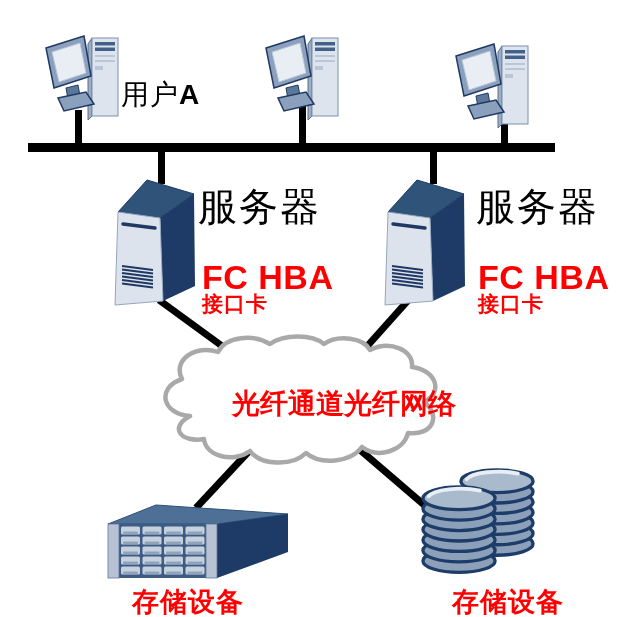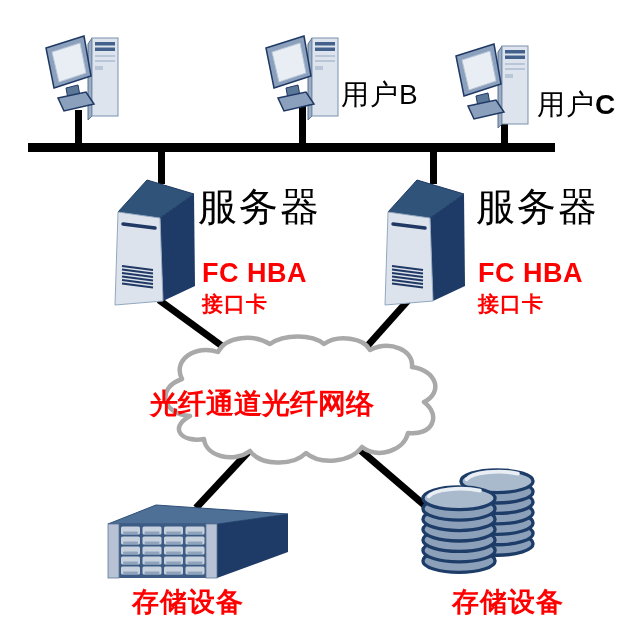--- a/index.html
+++ b/index.html
@@ -9,23 +9,23 @@
   }
   .overlay{position:absolute;left:0;top:0;pointer-events:none;}
   .connector{fill:var(--line-black,#000);}
   .connector-line{stroke:var(--line-black,#000);stroke-width:7;}
   .icon{position:absolute;}
   .label{position:absolute;white-space:nowrap;color:var(--line-black,#000);}
   .user-label{font-size:28px;letter-spacing:1px;}
   .user-label .bold{font-weight:bold;}
   .server-label{font-size:39px;letter-spacing:2px;}
   .red{color:var(--accent-red,#f00);font-weight:bold;}
-  .hba-en{font-size:27px;letter-spacing:0.5px;}
+  .hba-en{font-size:34px;letter-spacing:0.5px;}
   .hba-zh{font-size:21px;letter-spacing:1px;}
-  .cloud-label{font-size:28px;text-align:left;}
+  .cloud-label{font-size:28px;text-align:right;}
   .storage-label{font-size:27px;text-align:center;letter-spacing:1px;}
   .cloud-shape{fill:#fff;stroke:var(--cloud-gray,#a9a9a9);stroke-width:4.5;stroke-linejoin:round;}
 </style>
 </head>
 <body>
 
 <div class="stage">
 
   <svg class="overlay" width="641" height="617" viewBox="0 0 641 617">
     <rect class="connector" x="28" y="143" width="527" height="9"></rect>
@@ -81,22 +81,21 @@
       <rect x="51" y="25" width="20" height="2" fill="#b9c6d7"></rect>
       <rect x="51" y="30" width="20" height="2" fill="#b9c6d7"></rect>
       <rect x="51" y="36" width="8" height="4" fill="#b9c6d7"></rect>
       <polygon points="2,18 40,6 47,46 10,58" fill="#8ba0bc" stroke="#1f3864" stroke-width="1.5"></polygon>
       <polygon points="8,22 36,13 42,43 15,52" fill="#e9eef4" stroke="#b9c6d7" stroke-width="1"></polygon>
       <polygon points="22,58 34,55 36,66 24,69" fill="#5c7898" stroke="#1f3864" stroke-width="1"></polygon>
       <polygon points="14,68 42,62 50,74 20,81" fill="#8ba0bc" stroke="#1f3864" stroke-width="1.5"></polygon>
     </g>
   </svg>
 
-  <div class="label user-label" style="left:341px;top:76px;"><span>用户</span><span>B</span></div>
-  <div class="label user-label" style="left:537px;top:86px;"><span>用户</span><span class="bold">C</span></div>
+  <div class="label user-label" style="left:121px;top:76px;"><span>用户</span><span class="bold">A</span></div>
 
   <svg class="icon" style="left:110px;top:178px;" width="86" height="128" viewBox="0 0 86 128">
     <g>
       <polygon points="8,34 37,2 84,16 50,40" fill="#2f5379" stroke="#1e3a66" stroke-width="1"></polygon>
       <polygon points="50,40 84,16 85,108 53,123" fill="#1e3a66"></polygon>
       <polygon points="8,34 50,40 53,123 5,127" fill="#dde3ec" stroke="#93a7c0" stroke-width="1"></polygon>
       <line x1="13" y1="46" x2="45" y2="50" stroke="#1f3864" stroke-width="3.5" stroke-linecap="round"></line>
       <g stroke="#1f3864" stroke-width="2">
         <line x1="12" y1="88" x2="43" y2="92"></line>
         <line x1="12" y1="91.5" x2="43" y2="95.5"></line>

